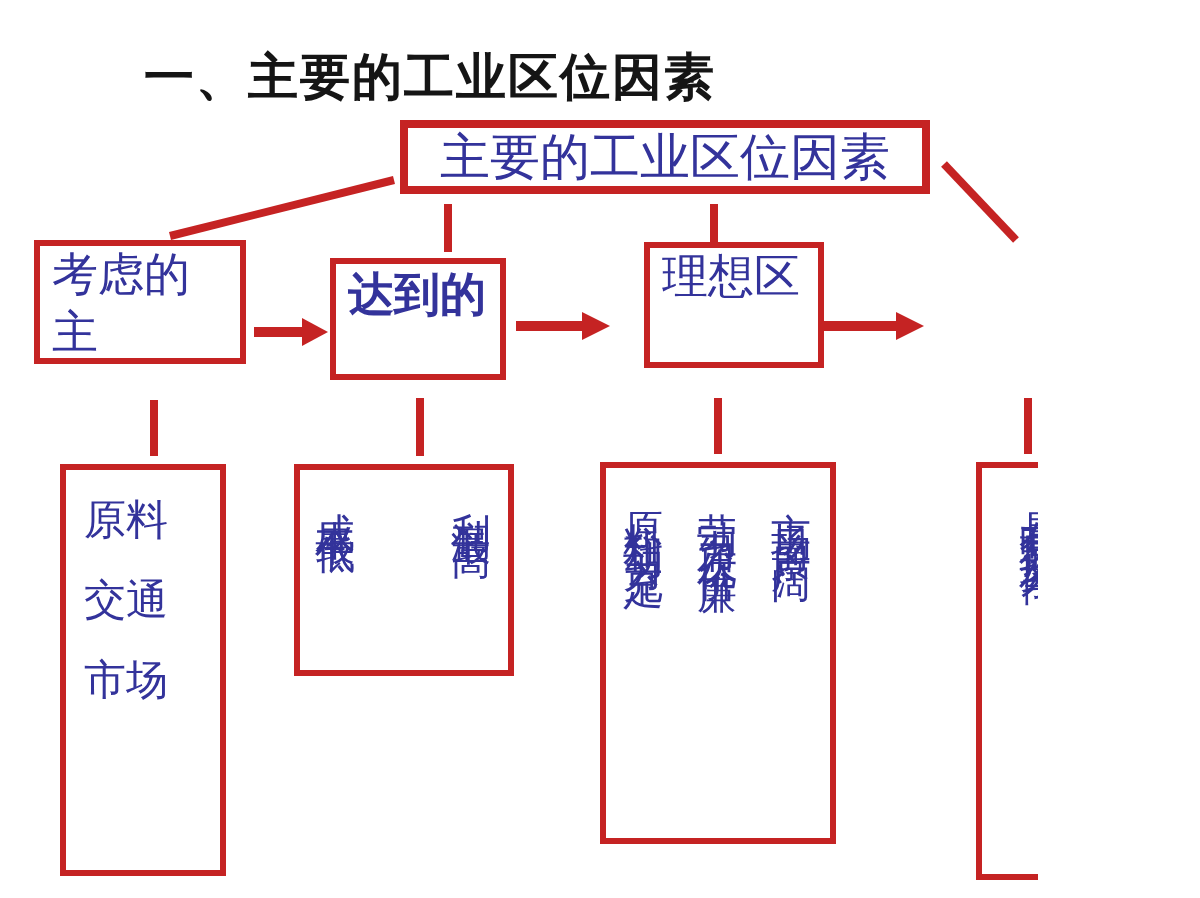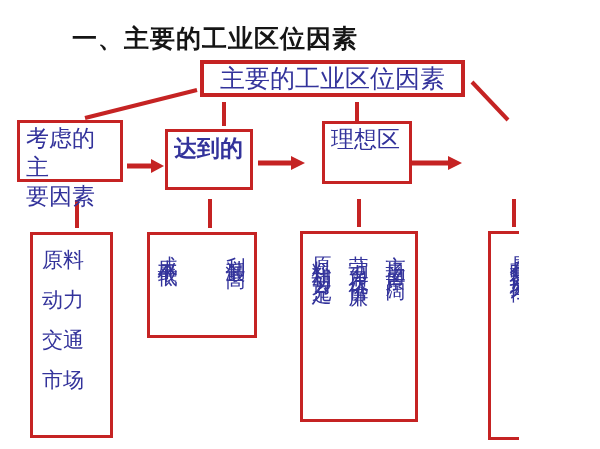--- a/index.html
+++ b/index.html
@@ -92,35 +92,33 @@
   </svg>
 
   <div class="title">一、主要的工业区位因素</div>
 
   <div class="box topbox">
     <span>主要的工业区位因素</span>
   </div>
 
   <div class="box r2 r2-1">
     <div>考虑的主</div>
-    <div>要因素</div>
   </div>
 
   <div class="box r2 r2-2">
     <div>达到的</div>
   </div>
 
   <div class="box r2 r2-3">
     <div>理想区</div>
   </div>
 
 
   <div class="box listbox">
     <div>原料</div>
-    <div>动力</div>
     <div>交通</div>
     <div>市场</div>
   </div>
 
   <div class="box costbox">
     <div class="vtext">成本最低</div>
     <div class="vtext">利润最高</div>
   </div>
 
   <div class="box condbox">

